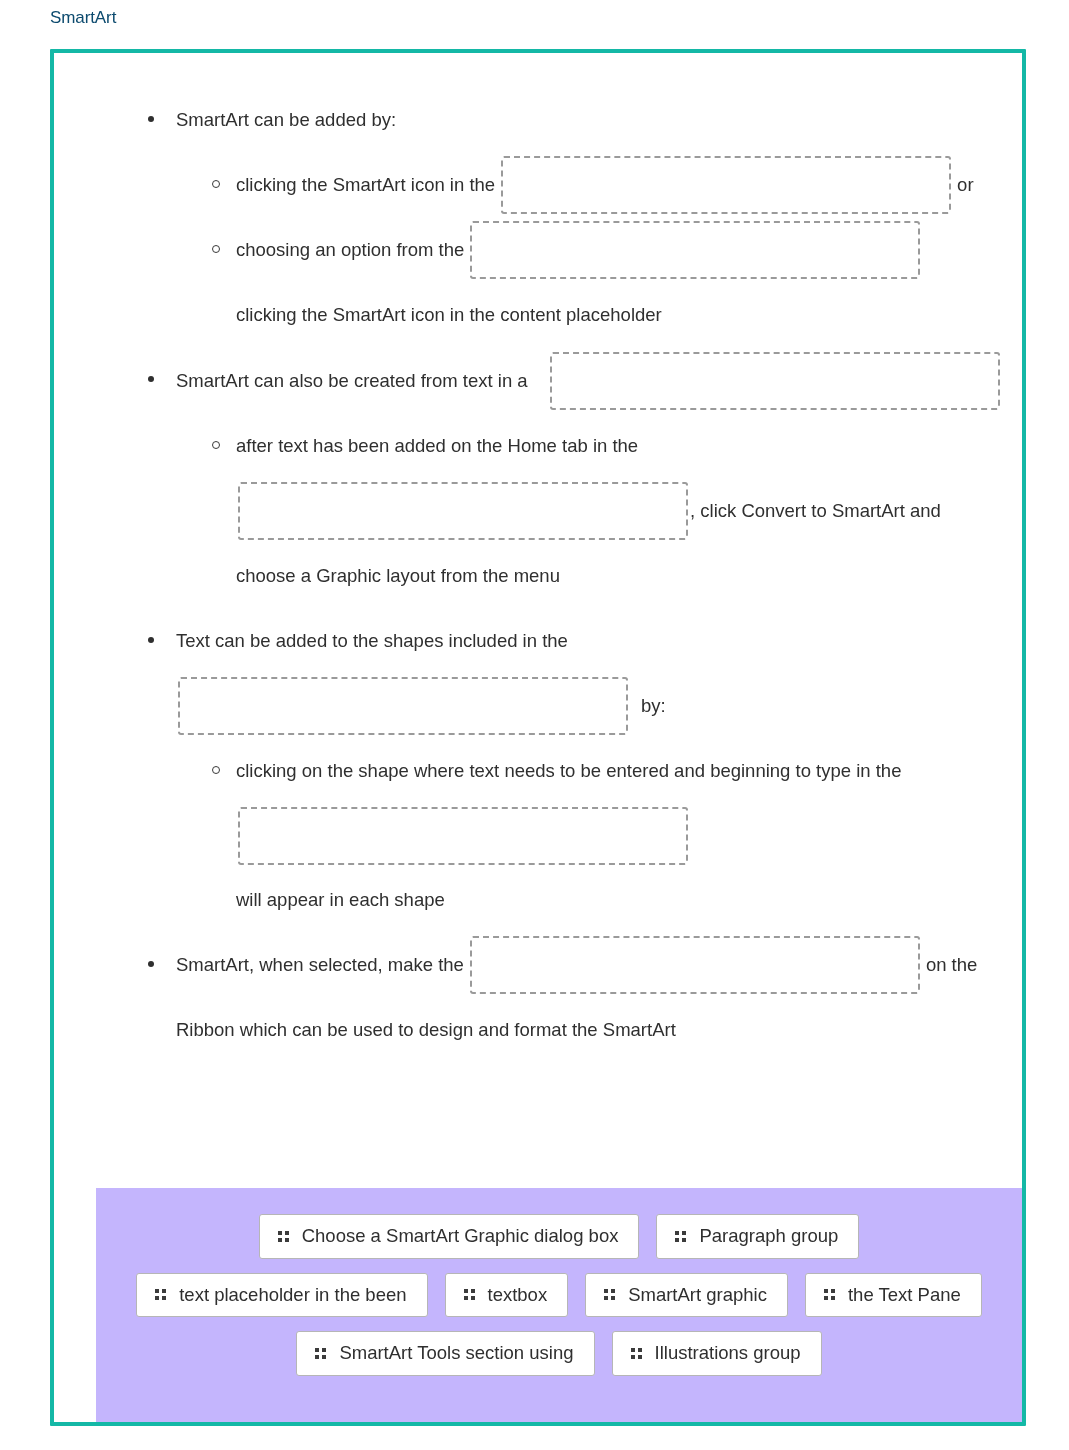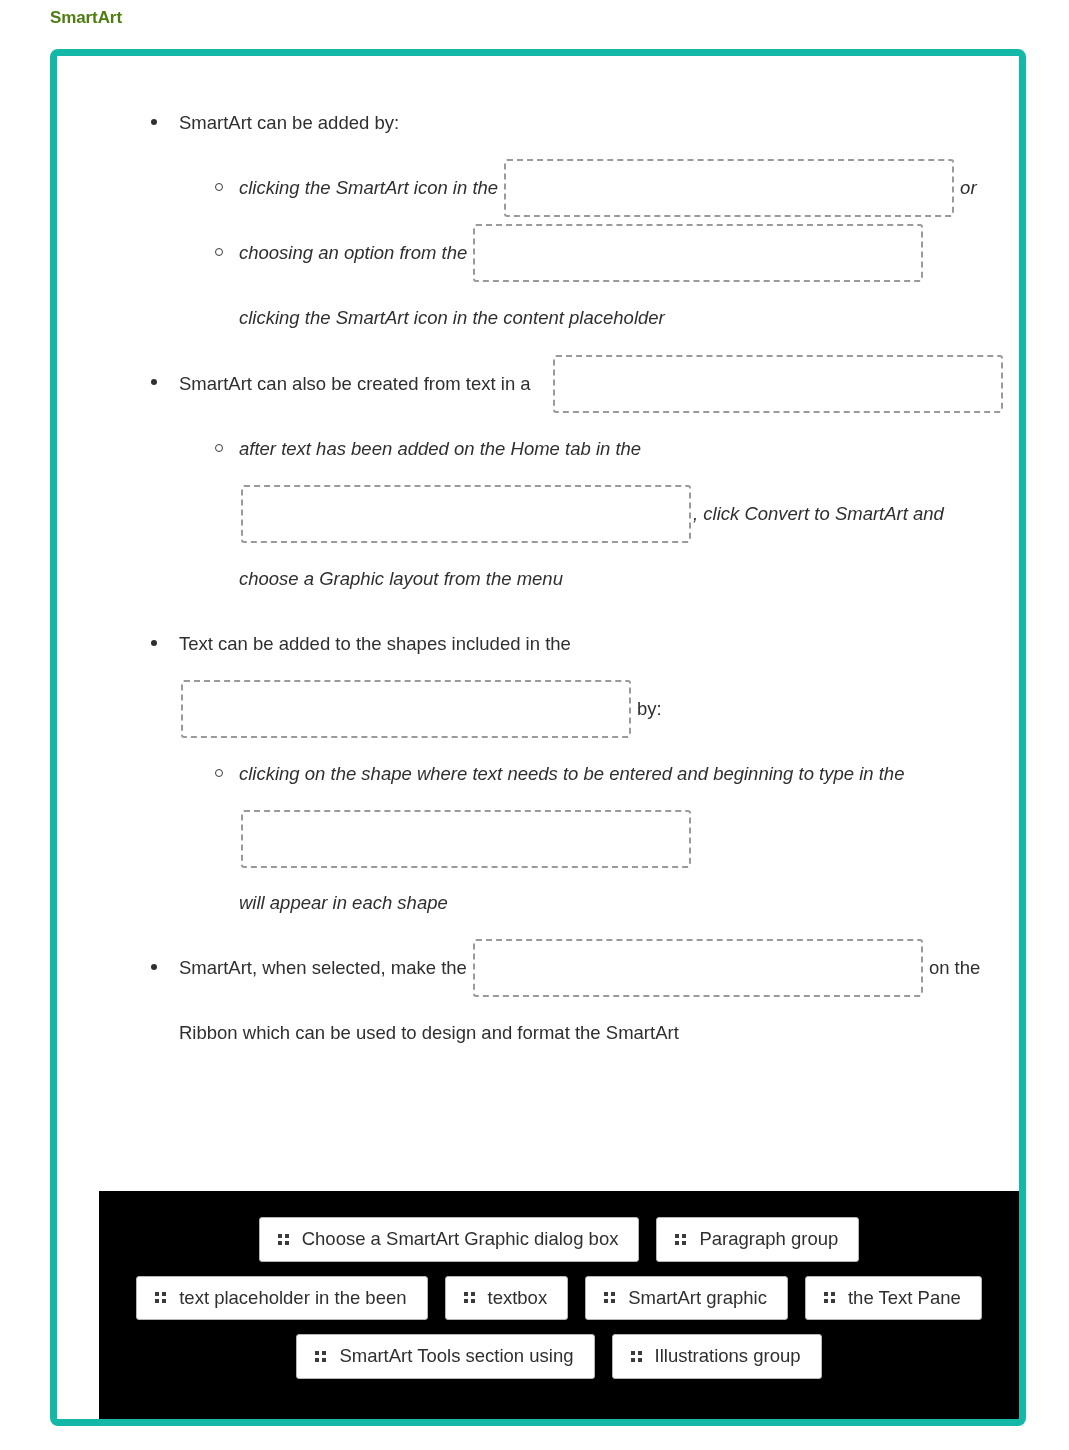--- a/index.html
+++ b/index.html
@@ -17,34 +17,34 @@
     overflow: hidden;
     color: #2b2b2b;
   }
 
   
   .page-title {
     position: absolute;
     left: 50px;
     top: 8px;
     font-size: 17px;
-    font-weight: bold;
-    color: #4d7c0f;
+    font-weight: normal;
+    color: #0c4a6e;
     letter-spacing: -0.1px;
   }
 
   
   .exercise-card {
     position: absolute;
     left: 50px;
     top: 49px;
     width: 976px;
     height: 1377px;
-    border: 7px solid #14b8a6;
-    border-radius: 8px;
+    border: 4px solid #14b8a6;
+    border-radius: 1px;
     background: #ffffff;
     overflow: hidden;
   }
 
   
   .question-body {
     padding: 34px 34px 0 34px;
   }
 
   .bullet-list { list-style: none; margin: 0; padding: 0; }
@@ -69,21 +69,20 @@
   }
   .b1.nomark::before { display: none; }
 
   .b2 {                       
     position: relative;
     padding-left: 32px;
     margin: 0 0 0 116px;
     font-size: 18.5px;
     line-height: 64px;
     color: #2f2f2f;
-    font-style: italic;
   }
   .b2::before {
     content: "";
     position: absolute;
     left: 8px;
     top: 28px;
     width: 6px;
     height: 6px;
     border-radius: 50%;
     border: 1.4px solid #3a3a3a;
@@ -105,21 +104,21 @@
     margin: 0 2px;
   }
 
   
   .answer-bank {
     position: absolute;
     left: 0;
     right: 0;
     top: 1135px;
     bottom: 0;
-    background: #000000;
+    background: #c4b5fd;
     padding: 26px 18px 20px 18px;
     margin-left: 42px;
   }
   .bank-row {
     display: flex;
     justify-content: center;
     align-items: center;
     gap: 17px;
     margin-bottom: 14px;
   }
@@ -181,21 +180,21 @@
         <div class="b2 nomark">
           <span class="line"><span class="blank" style="width: 450px;"></span><span class="txt">, click Convert to SmartArt and</span></span>
         </div>
         <div class="b2 nomark">
           <span class="line"><span class="txt">choose a Graphic layout from the menu</span></span>
         </div>
         <div class="b1">
           <span class="line"><span class="txt">Text can be added to the shapes included in the</span></span>
         </div>
         <div class="b1 nomark">
-          <span class="line"><span class="blank" style="width: 450px;"></span><span class="txt" style="margin-left: 4px;">by:</span></span>
+          <span class="line"><span class="blank" style="width: 450px;"></span><span class="txt" style="margin-left: 11px;">by:</span></span>
         </div>
         <div class="b2">
           <span class="line"><span class="txt">clicking on the shape where text needs to be entered and beginning to type in the</span></span>
         </div>
         <div class="b2 nomark">
           <span class="line"><span class="blank" style="width: 450px;"></span></span>
         </div>
         <div class="b2 nomark">
           <span class="line"><span class="txt">will appear in each shape</span></span>
         </div>

